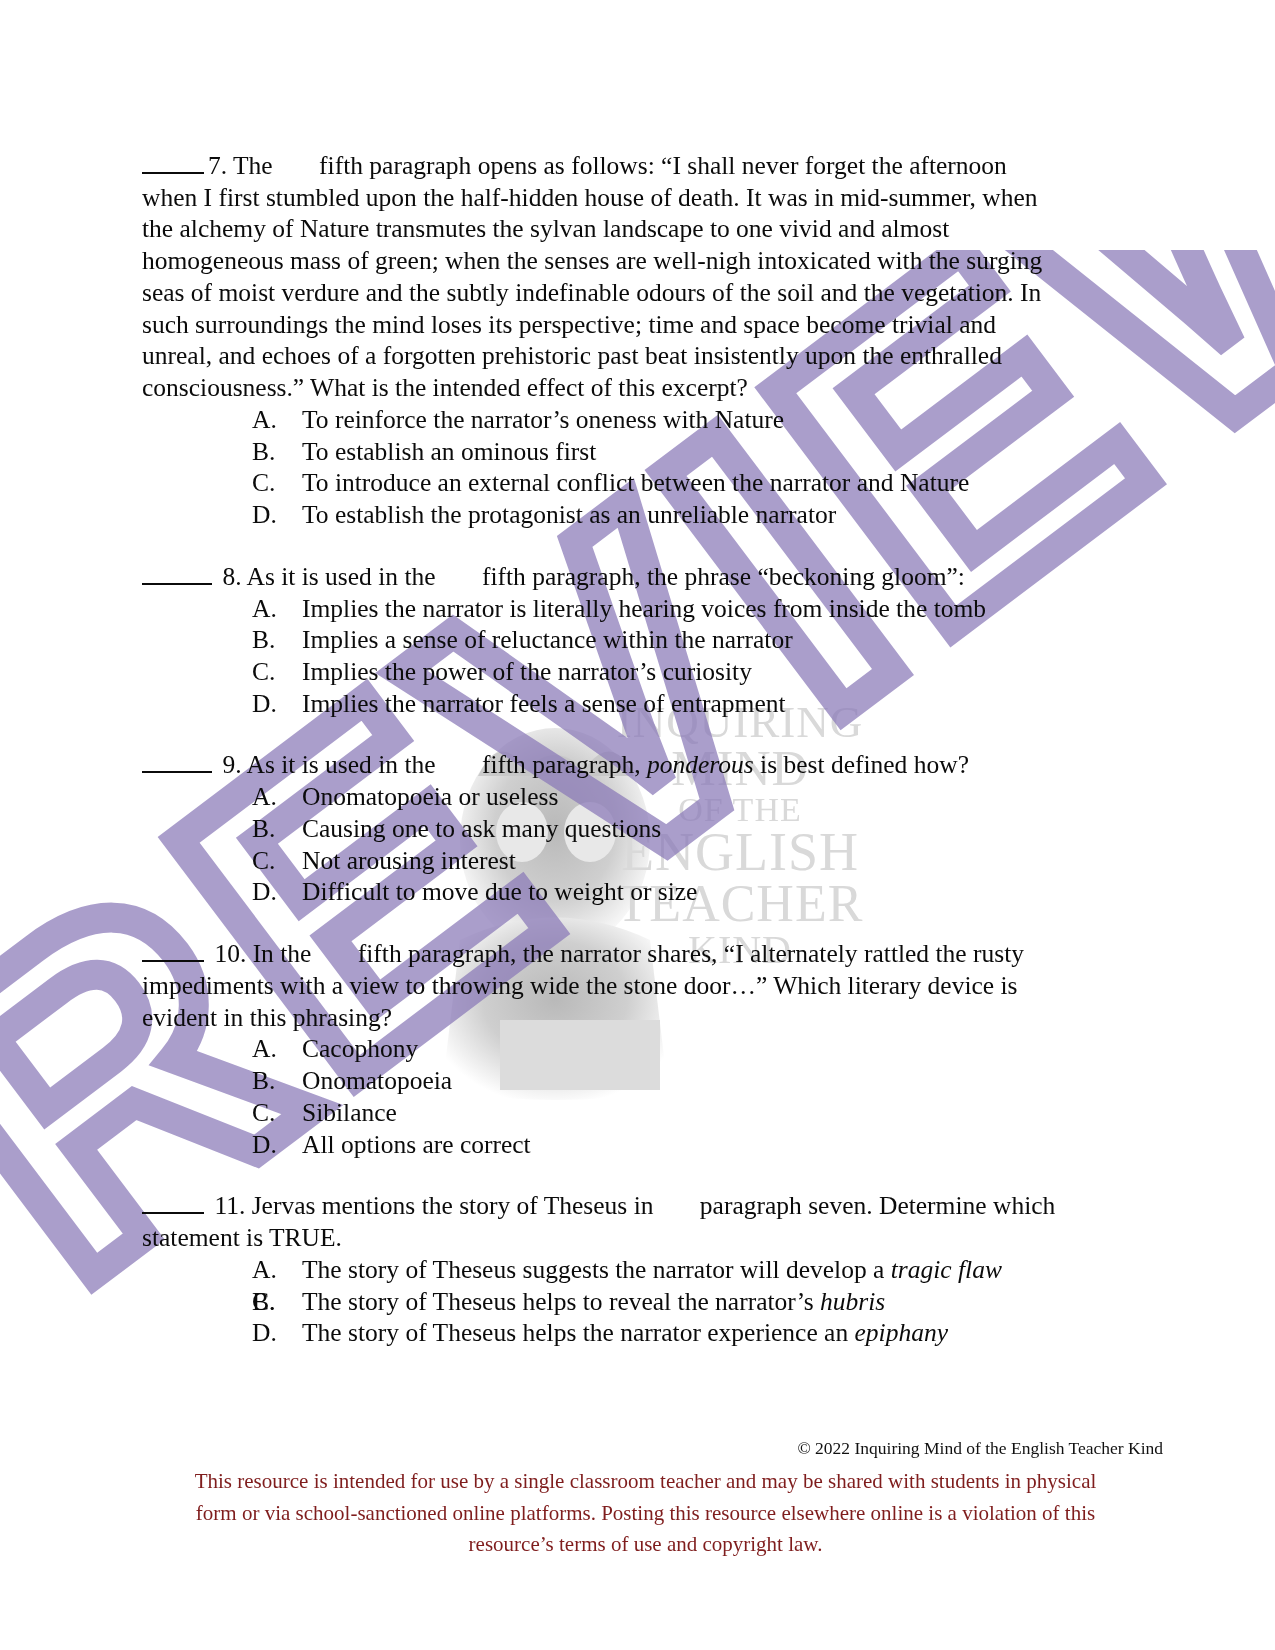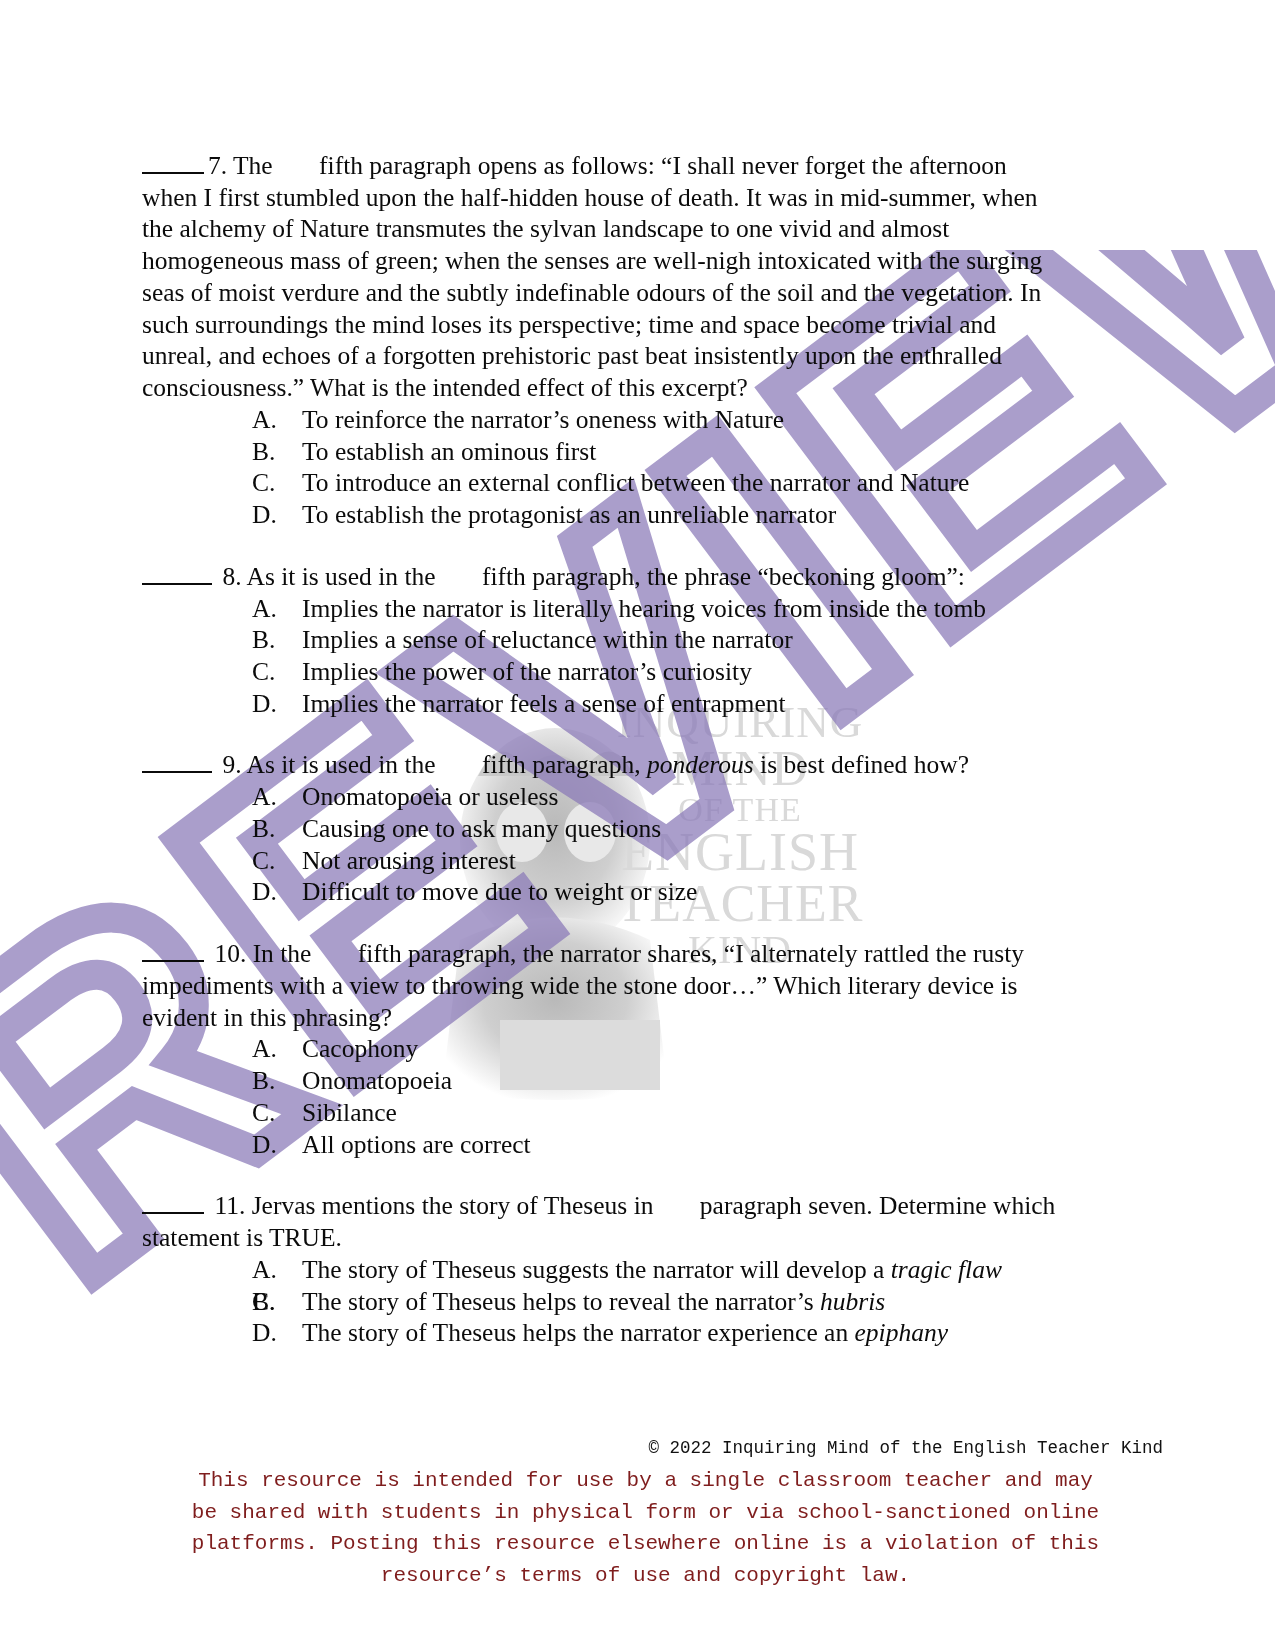--- a/index.html
+++ b/index.html
@@ -114,21 +114,21 @@
   }
   .choices-wrap { margin-left: 110px; }
 
   
   #footer {
     position: absolute;
     left: 16px;
     right: 0;
     top: 1438px;
     z-index: 4;
-    font-family: Liberation Mono, monospace;
+    font-family: Liberation Serif, serif;
   }
   #copyright {
     text-align: right;
     padding-right: 112px;
     font-size: 17.5px;
     color: #111111;
     margin-bottom: 7px;
   }
   #terms {
     text-align: center;

